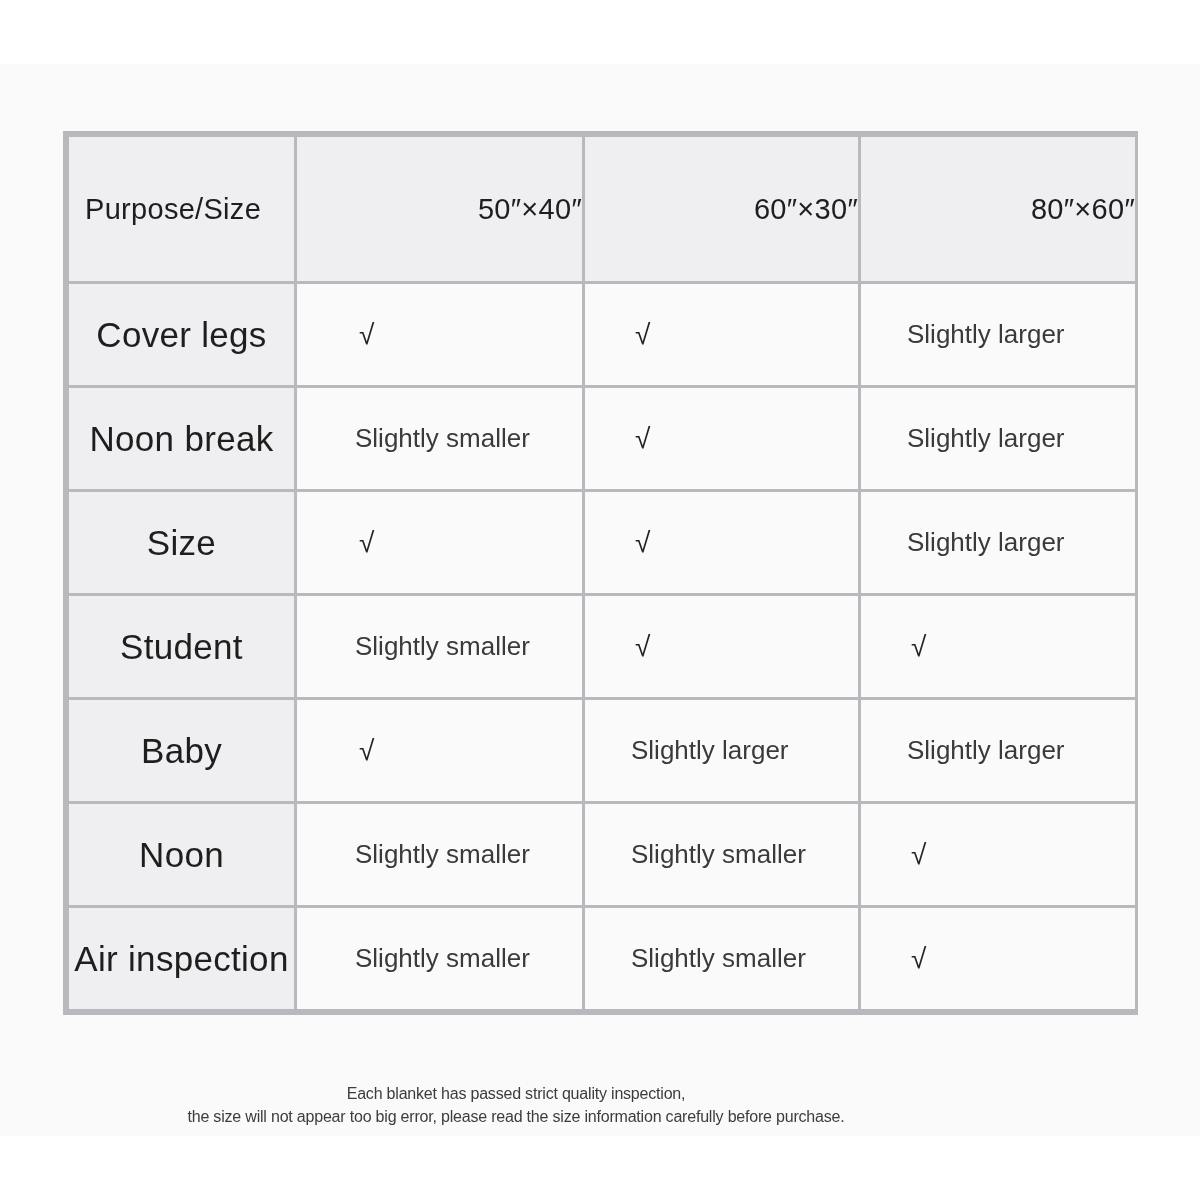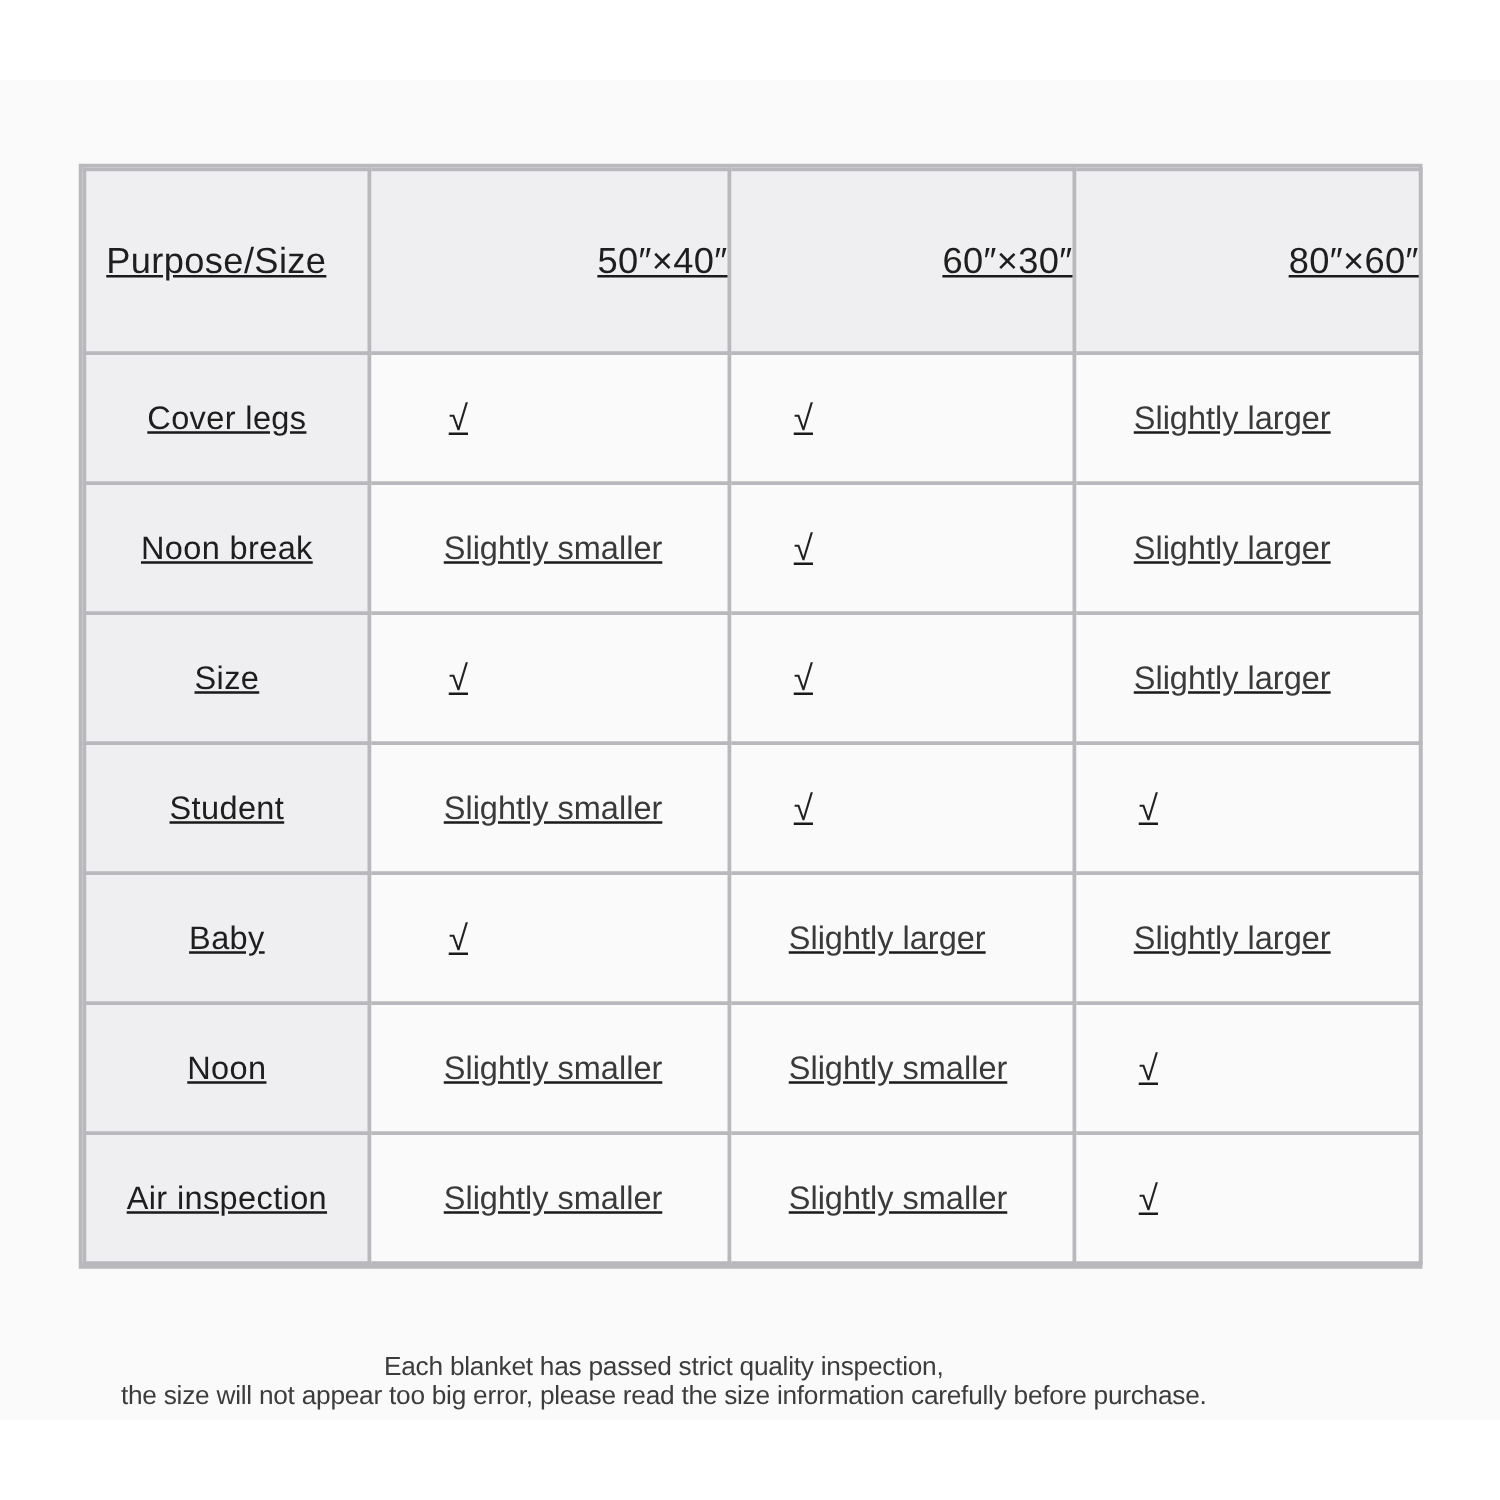--- a/index.html
+++ b/index.html
@@ -20,21 +20,20 @@
       position: absolute;
       left: 63px; top: 131px;
       width: 1075px; height: 884px;
       border: 3px solid #b9b9bd;
       background: #fafafb;
     }
     table {
       width: 100%; height: 100%;
       border-collapse: collapse;
       table-layout: fixed;
-      text-decoration: underline;
     }
     col.c0 { width: 228px; }
     col.c1 { width: 288px; }
     col.c2 { width: 276px; }
     col.c3 { width: 277px; }
     td, th {
       border: 3px solid #b9b9bd;
       font-weight: normal;
       vertical-align: middle;
     }
@@ -43,21 +42,21 @@
     th {
       background: #efeff1;
       font-size: 29px;
       color: #1e1e1e;
       text-align: right;
       letter-spacing: 0.3px;
     }
     th.purpose { text-align: left; padding-left: 16px; font-size: 29px; }
     td.label {
       background: #efeff1;
-      font-size: 26px;
+      font-size: 35px;
       color: #1e1e1e;
       text-align: center;
       letter-spacing: 0.3px;
       padding: 12px 4px;
       white-space: nowrap;
     }
     td.val {
       background: #fafafb;
       font-size: 26px;
       color: #3a3a3a;
@@ -66,24 +65,24 @@
     }
     td.val.c1 { padding-left: 58px; }
     td.val.c2 { padding-left: 46px; }
     td.val.c3 { padding-left: 46px; }
     td.val.check { font-size: 28px; color: #222; }
     td.val.c1.check { padding-left: 62px; }
     td.val.c2.check { padding-left: 50px; }
     td.val.c3.check { padding-left: 50px; }
     .footer {
       position: absolute;
-      left: 15px; top: 1082px;
+      left: 0; top: 1082px;
       width: 1032px;
       text-align: center;
-      font-size: 21px;
+      font-size: 16px;
       line-height: 23px;
       color: #3c3c3c;
       letter-spacing: -0.2px;
     }
   </style>
 </head>
 <body>
 
 <div class="band"></div>
 

